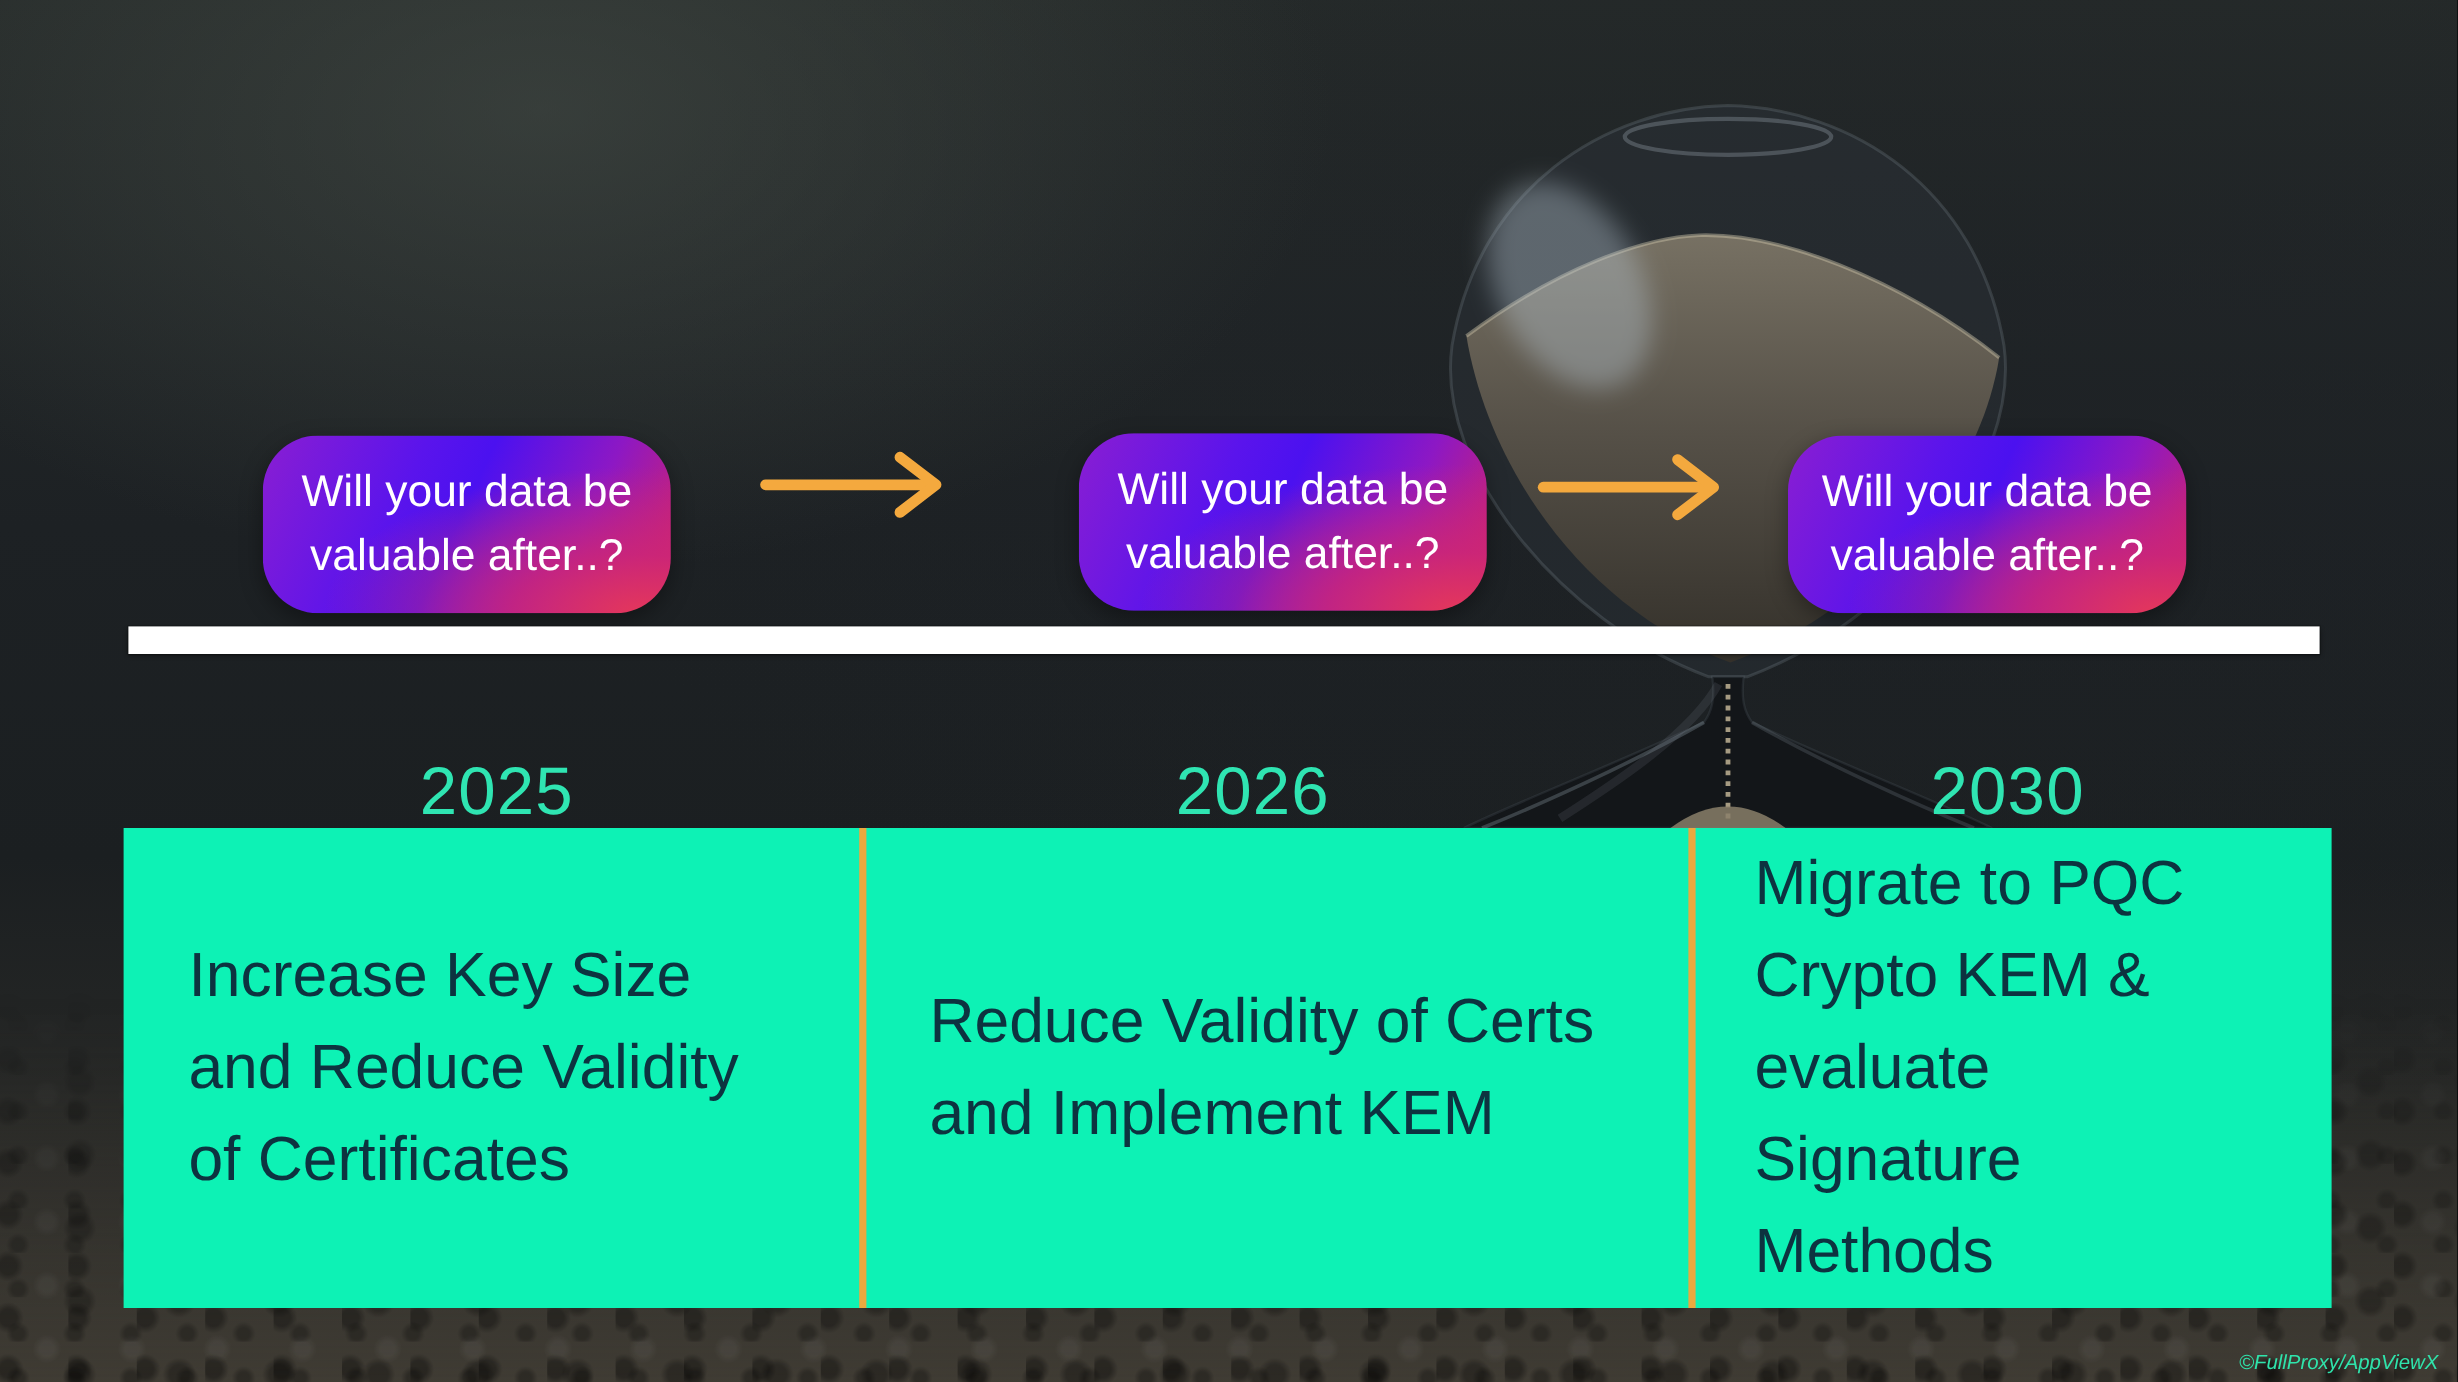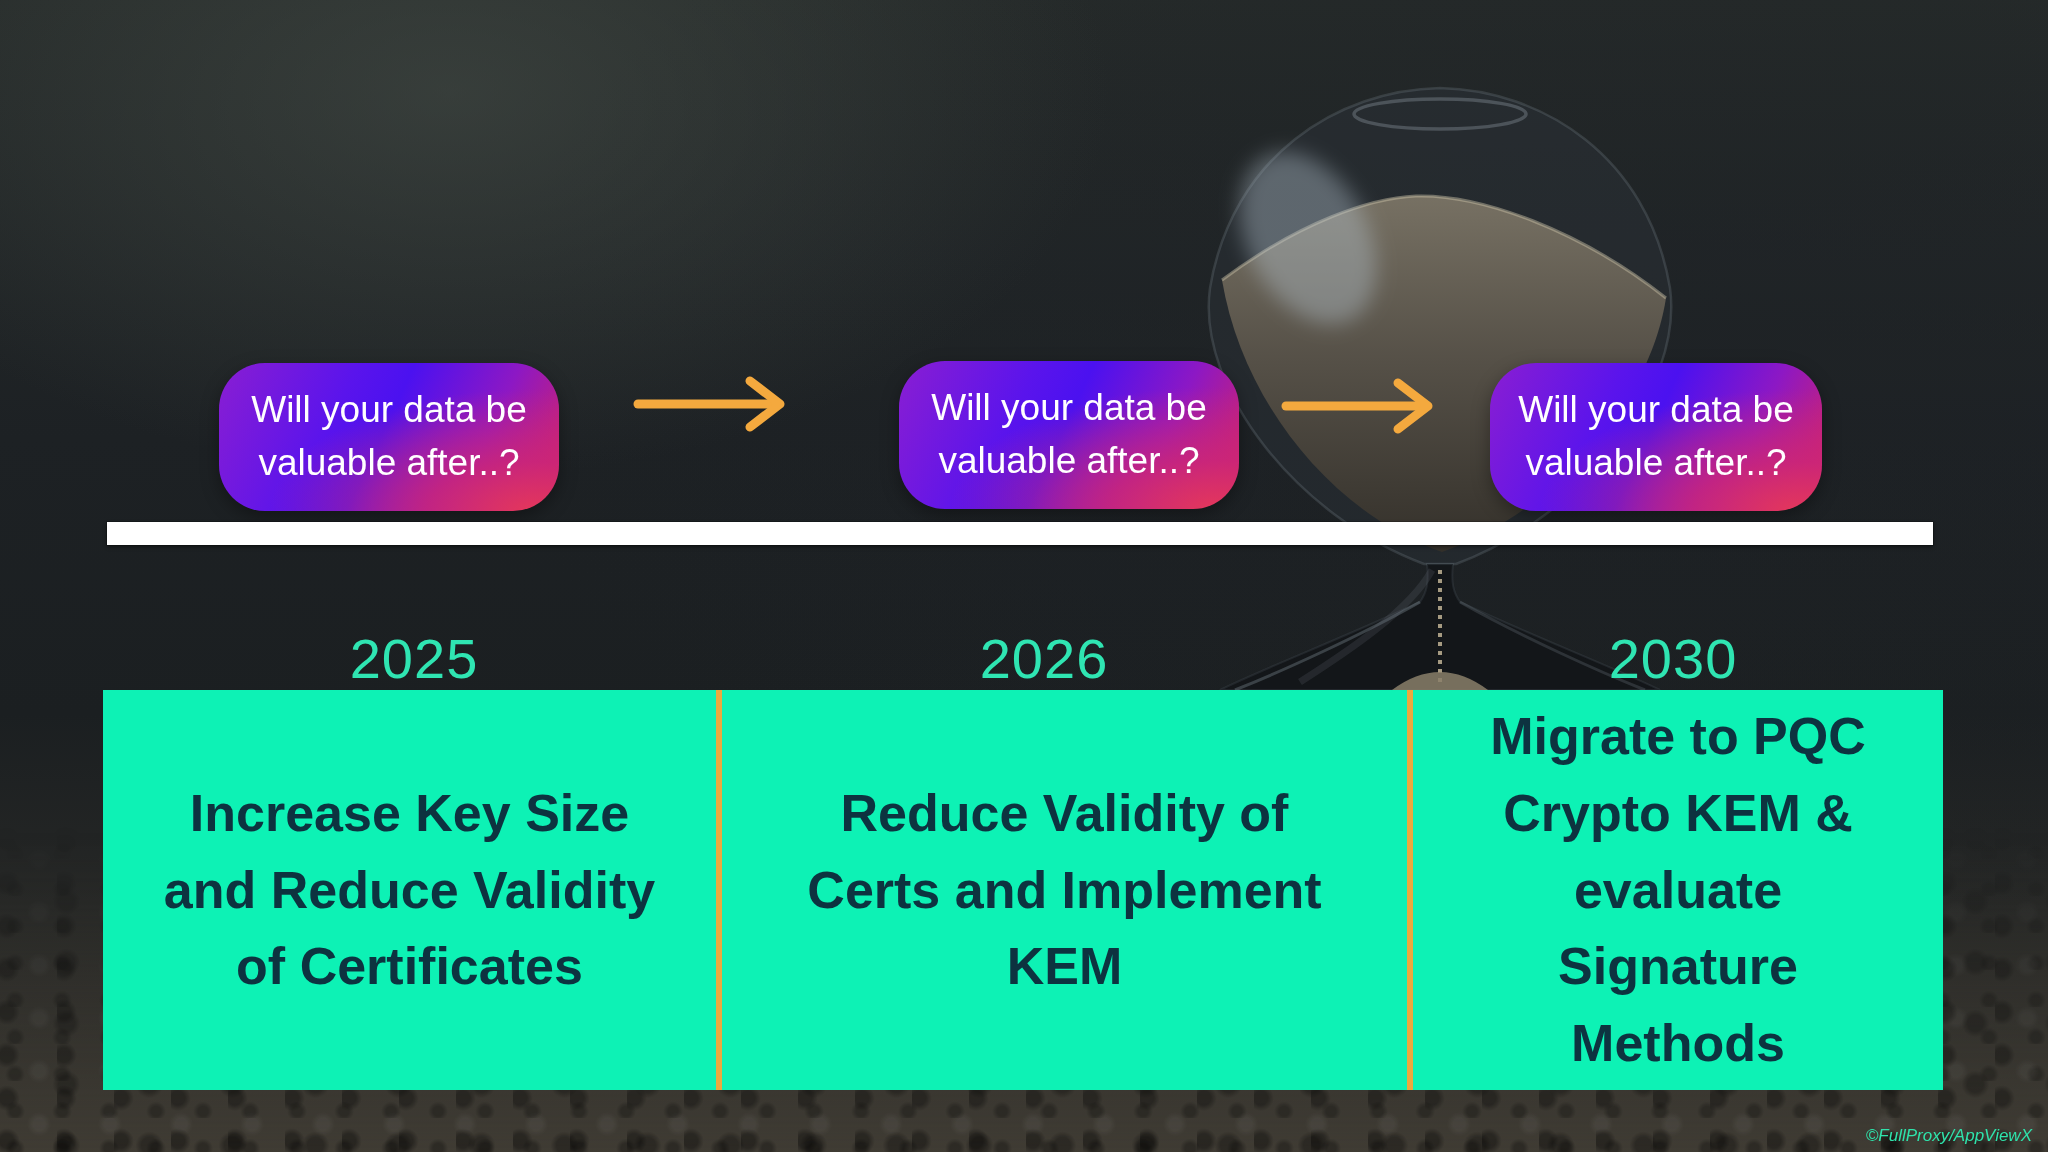--- a/index.html
+++ b/index.html
@@ -65,22 +65,22 @@
   }
   .year-1 { left:414px; }
   .year-2 { left:1044px;text-align:center; }
   .year-3 { left:1673px; }
 
   .action-box {
     position:absolute; left:103px; top:690px; width:1840px; height:400px;
     background:#0df2b5; display:flex;
   }
   .panel {
-    display:flex; align-items:center; justify-content:center; text-align:center;
-    color:#0d3340; font-size:52px; line-height:1.48; font-weight:700;
+    display:flex; align-items:center; justify-content:center; 
+    color:#0d3340; font-size:52px; line-height:1.48; font-weight:400;
   }
   .panel-1 { width:613px;border-radius:24px; }
   .panel-1 .panel-text { max-width:505px; }
   .panel-2 { width:685px; }
   .panel-2 .panel-text { max-width:580px; }
   .panel-3 { width:530px; }
   .panel-3 .panel-text { max-width:432px; }
   .divider { width:6px; height:100%; background:#eba93f; }
 
   .watermark {

